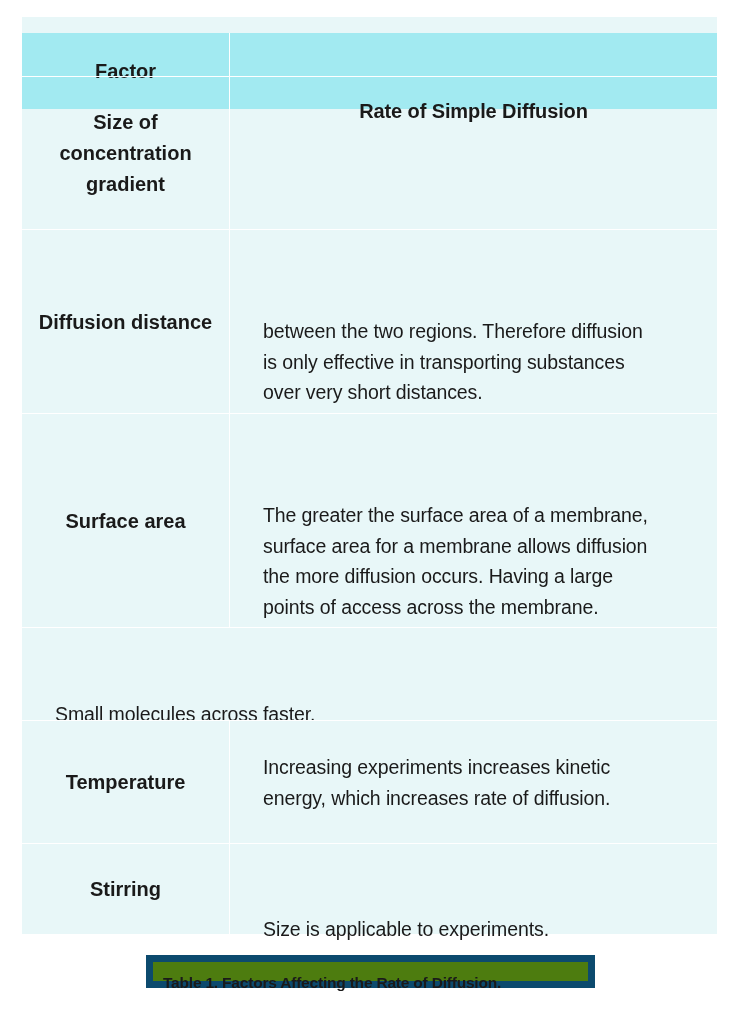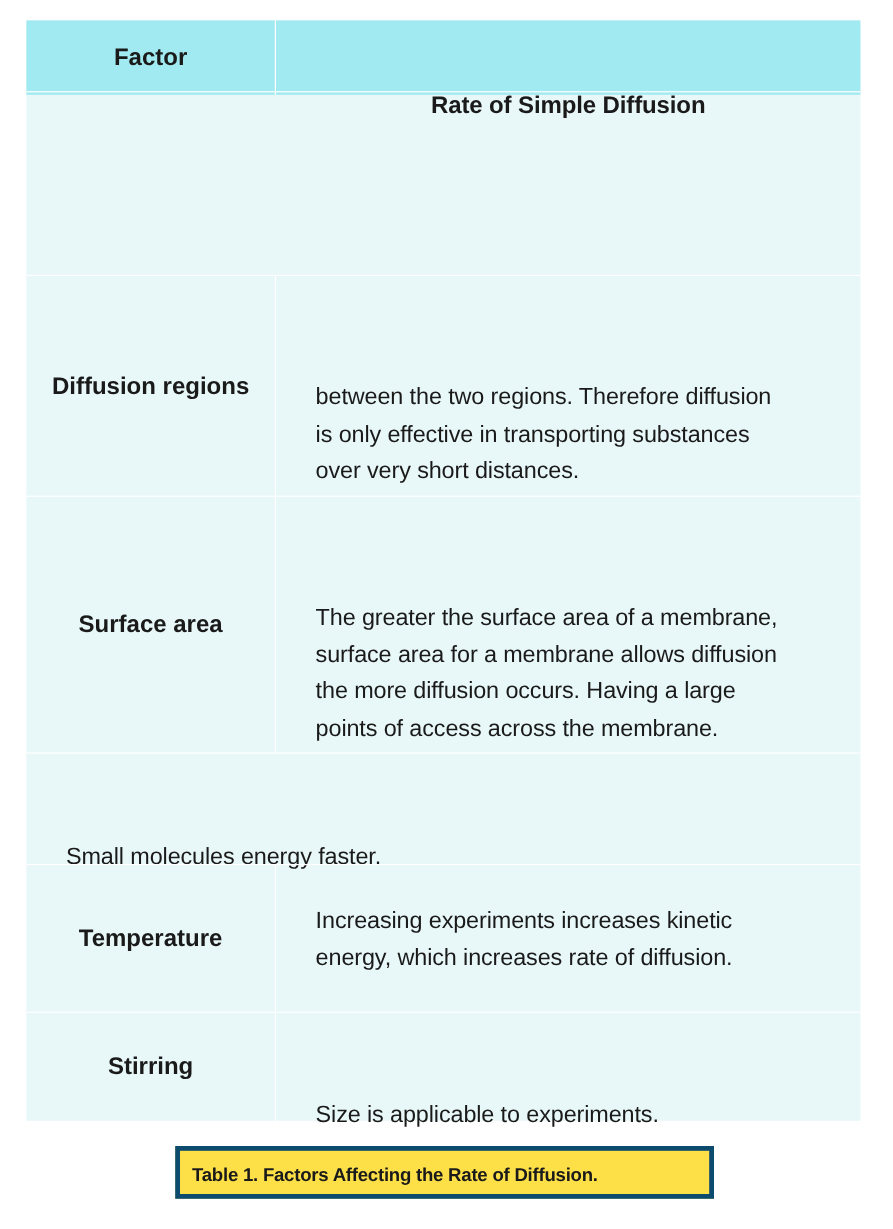--- a/index.html
+++ b/index.html
@@ -10,41 +10,48 @@
     .row { position: absolute; left: 0; width: 695px; display: flex; }
     .row + .row { border-top: 1px solid #ffffff; }
     .cell { display: flex; align-items: center; box-sizing: border-box; height: 100%; }
     .c1 { width: 208px; justify-content: center; text-align: center; font-weight: bold;
           font-size: 20px; line-height: 31px; border-right: 1px solid #ffffff; padding: 0 6px; }
     .c2 { width: 487px; padding-left: 33px; font-size: 19.5px; line-height: 30.5px; letter-spacing: -0.1px; margin-top: 40px; }
     .header { background: #a2eaf1; }
     .header .c1, .header .c2 { font-weight: bold; font-size: 20px; }
     .header .c2 { justify-content: center; padding-left: 0; }
     .line { display: block; white-space: nowrap; }
-    .caption { position: absolute; left: 146px; top: 955px; width: 449px; height: 44px;
-               box-sizing: border-box; border: 4px solid #0c4a6e; background: #fde047;
+    .caption { position: absolute; left: 146px; top: 955px; width: 449px; height: 33px;
+               box-sizing: border-box; border: 7px solid #0c4a6e; background: #4d7c0f;
                font-weight: bold; font-size: 15.5px; line-height: 42px; padding-left: 10px;
                color: #1a1a1a; letter-spacing: -0.2px; }
   </style>
 </head>
 <body>
 
 <div class="table">
-  <div class="row header" style="top:0; height:62px;">
+  <div class="row header" style="top:16px; height:76px;">
     <div class="cell c1">Factor</div>
     <div class="cell c2">Rate of Simple Diffusion</div>
   </div>
 
   <div class="row" style="top:59px; height:153px;">
+    <div class="cell c1">
+      <div>
+        <span class="line">Size of</span>
+        <span class="line">concentration</span>
+        <span class="line">gradient</span>
+      </div>
+    </div>
   </div>
 
   <div class="row" style="top:212px; height:184px;">
     <div class="cell c1">
       <div>
-          <span class="line">Diffusion regions</span>
+          <span class="line">Diffusion distance</span>
         </div>
     </div>
     <div class="cell c2">
       <div>
         <span class="line">between the two regions. Therefore diffusion</span>
         <span class="line">is only effective in transporting substances</span>
         <span class="line">over very short distances.</span>
       </div>
     </div>
   </div>
@@ -61,21 +68,21 @@
         <span class="line">surface area for a membrane allows diffusion</span>
         <span class="line">the more diffusion occurs. Having a large</span>
         <span class="line">points of access across the membrane.</span>
       </div>
     </div>
   </div>
 
   <div class="row" style="top:610px; height:93px;">
     <div class="cell c2">
       <div>
-          <span class="line">Small molecules energy faster.</span>
+          <span class="line">Small molecules across faster.</span>
         </div>
     </div>
   </div>
 
   <div class="row" style="top:703px; height:123px;align-items:flex-end;">
     <div class="cell c1">
       <div>
           <span class="line">Temperature</span>
         </div>
     </div>

